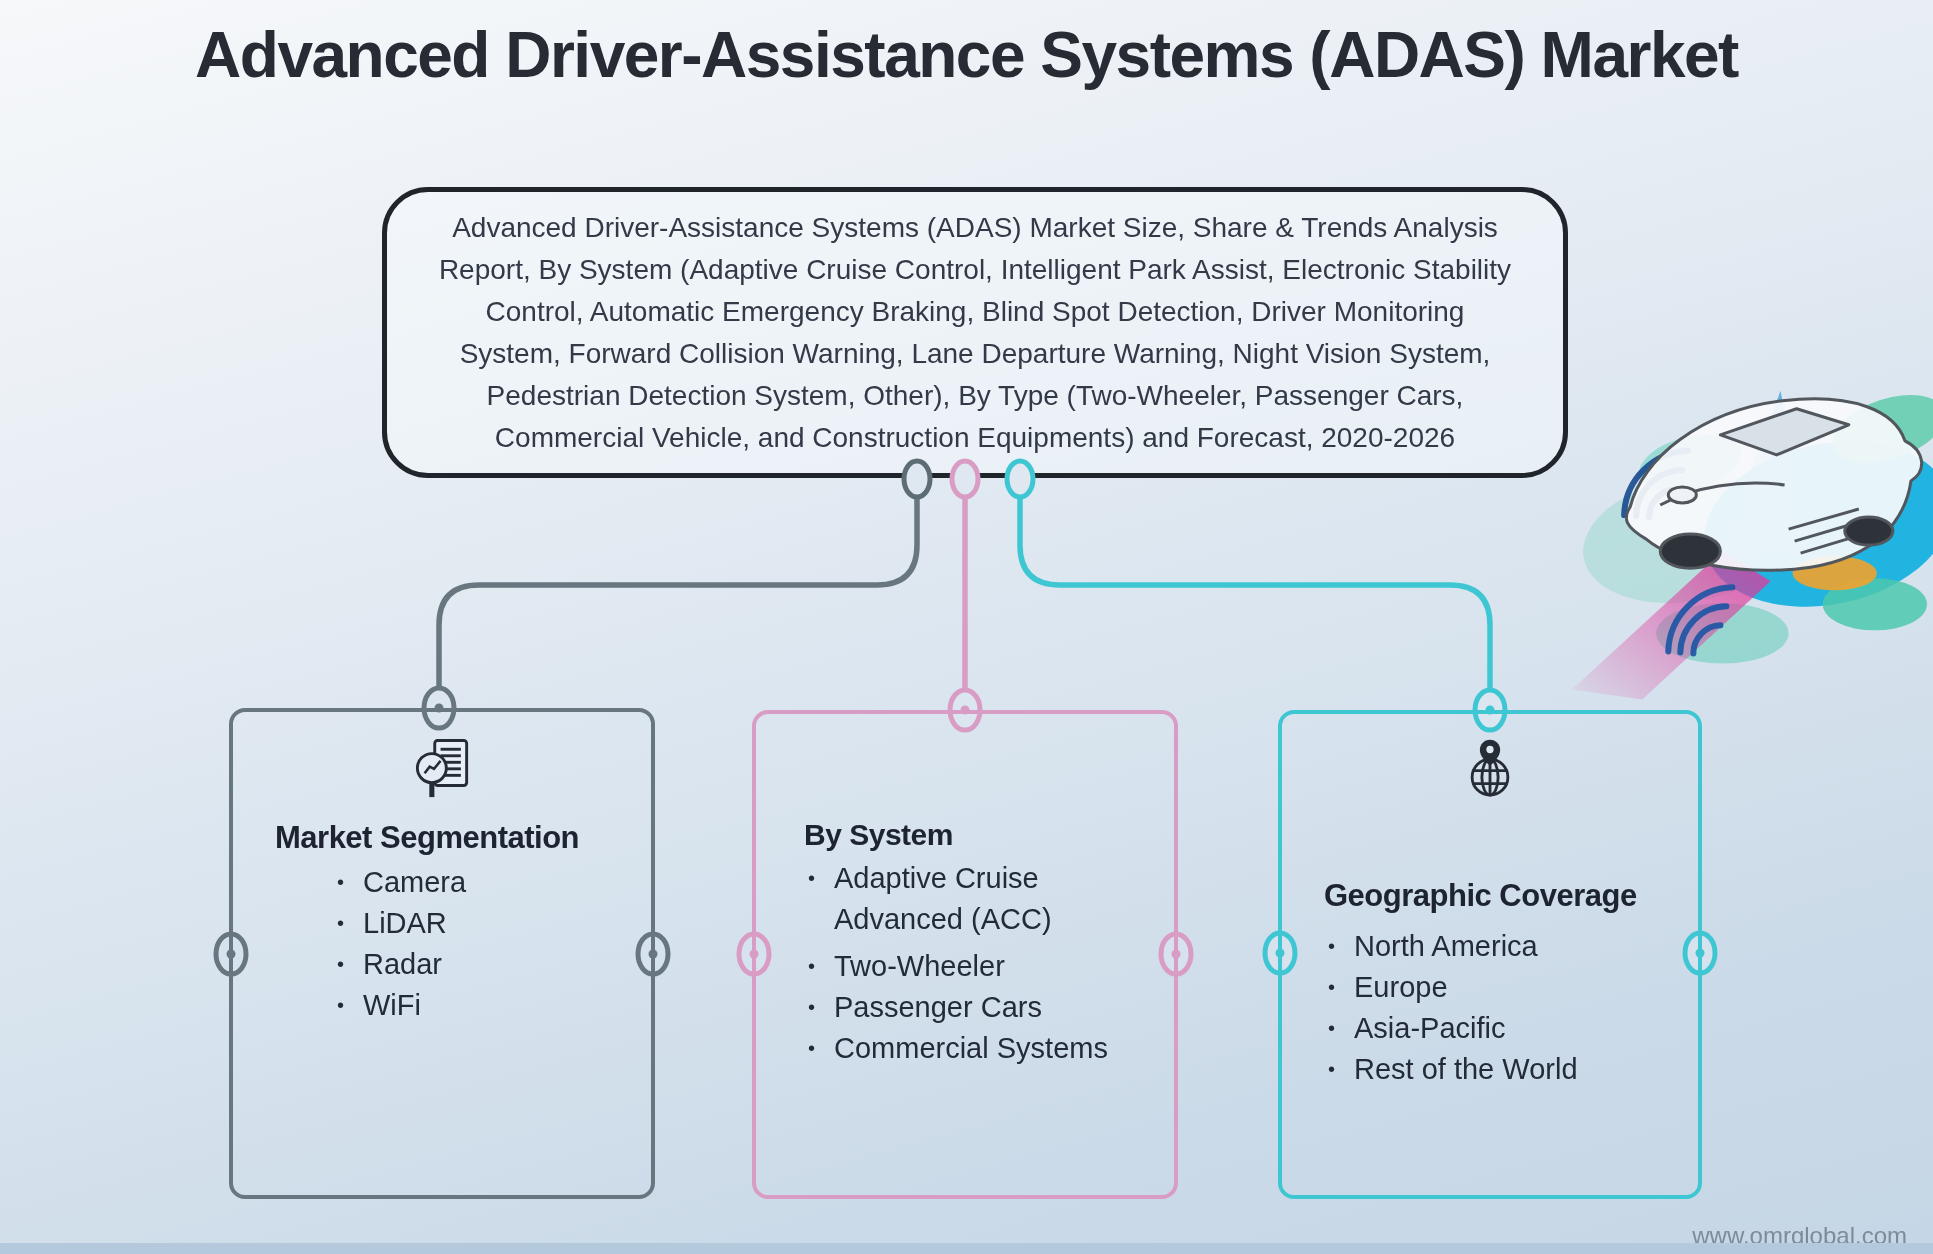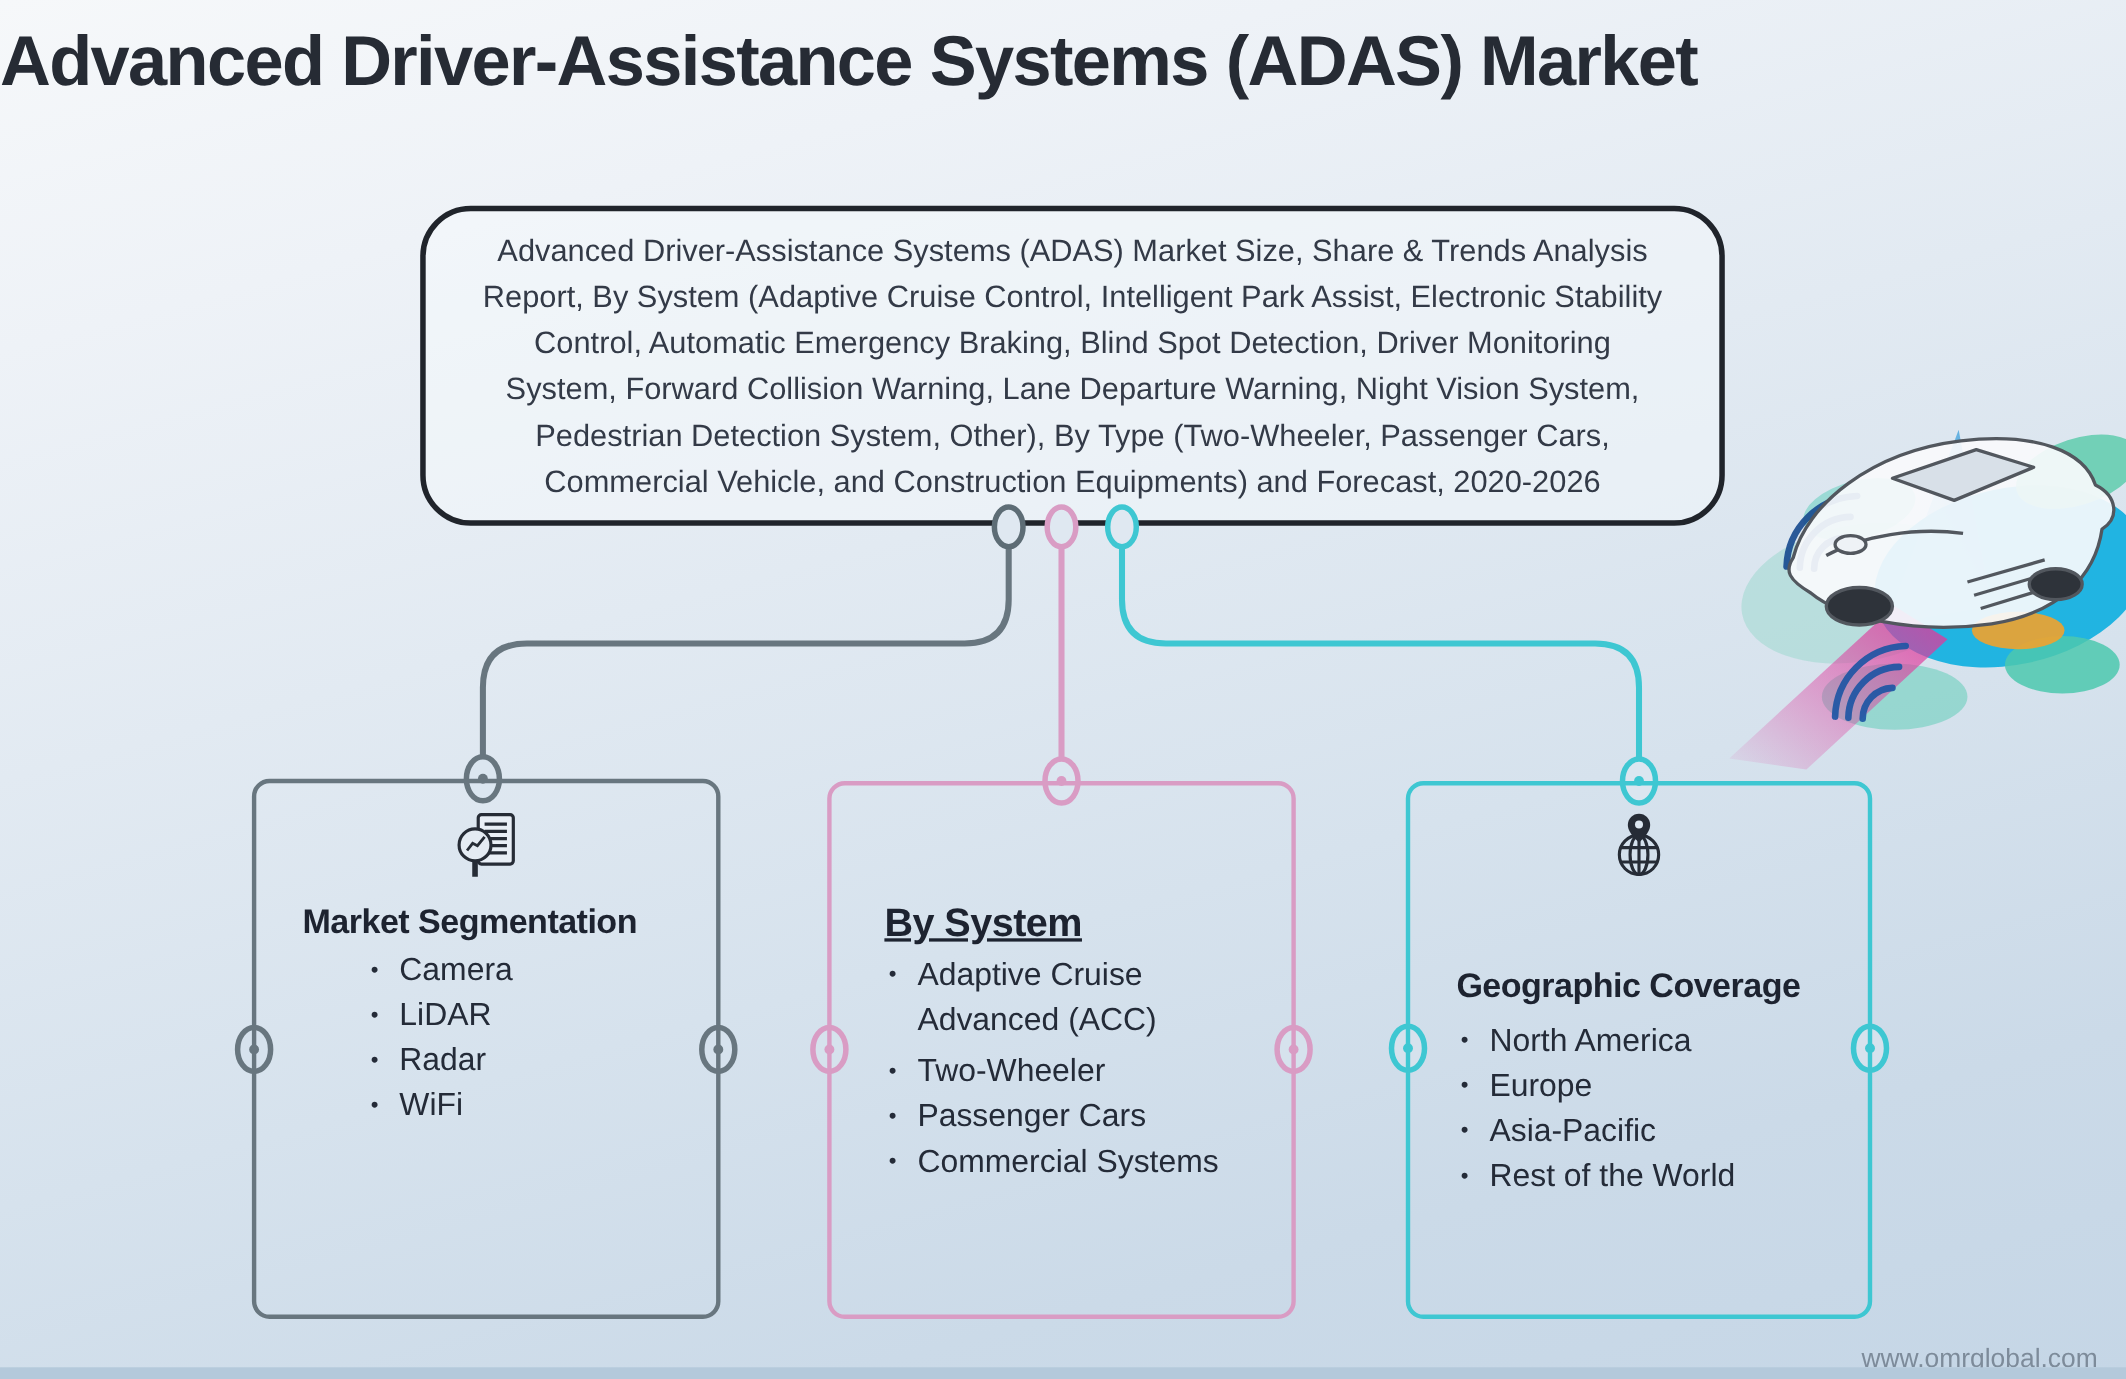--- a/index.html
+++ b/index.html
@@ -5,21 +5,21 @@
   html,body { margin:0; padding:0; background:#9fb4c4; }
   .stage {
     position:relative; width:1933px; height:1254px; overflow:hidden;
     font-family:"Liberation Sans", sans-serif;
     background:linear-gradient(165deg,#f6f8fa 0%, #eef2f7 18%, #e2eaf2 40%, #d6e2ed 62%, #cbdae8 82%, #c5d6e6 100%);
   }
   .bottom-strip { position:absolute; left:0; right:0; bottom:0; height:11px; background:#b4c9db; }
 
   .title {
     position:absolute; top:18px; left:0; width:100%;
-    text-align:left; font-size:64px; font-weight:bold; letter-spacing:-1.5px;
+    text-align:center; font-size:64px; font-weight:bold; letter-spacing:-1.5px;
     color:#262b34; white-space:nowrap;
   }
 
   .summary-box {
     position:absolute; left:382px; top:187px; width:1186px; height:291px;
     box-sizing:border-box; border:5px solid #20242b; border-radius:46px;
     background:rgba(246,250,253,0.45);
     display:flex; align-items:center; justify-content:center; padding:8px 38px;
   }
   .summary-box p {
@@ -37,21 +37,21 @@
   .node-seg .node-icon { margin-top:24px; }
   .node-geo .node-icon { margin-top:24px; }
 
   .node-heading {
     font-size:31px; font-weight:bold; color:#1d2330; letter-spacing:-0.5px;
   }
   .node-seg .node-heading { margin:14px 0 0 42px; }
   .node-geo .node-heading { margin:78px 0 0 42px; }
 
   .group-label {
-    font-size:36px; font-weight:bold; color:#1d2330; letter-spacing:-0.5px;text-decoration:underline;
+    font-size:30px; font-weight:bold; color:#1d2330; letter-spacing:-0.5px;
   }
   .node-seg .group-label { margin:26px 0 0 98px; }
   .node-sys .group-label { margin:0 0 0 48px; }
   .node-sys .group-label.second { margin-top:24px; }
   .node-sys .pad-top { padding-top:104px; }
 
   .list { margin-top:6px; }
   .node-seg .list { margin-left:104px; }
   .node-sys .list { margin-left:52px; }
   .node-geo .list { margin-left:46px; margin-top:12px; }

